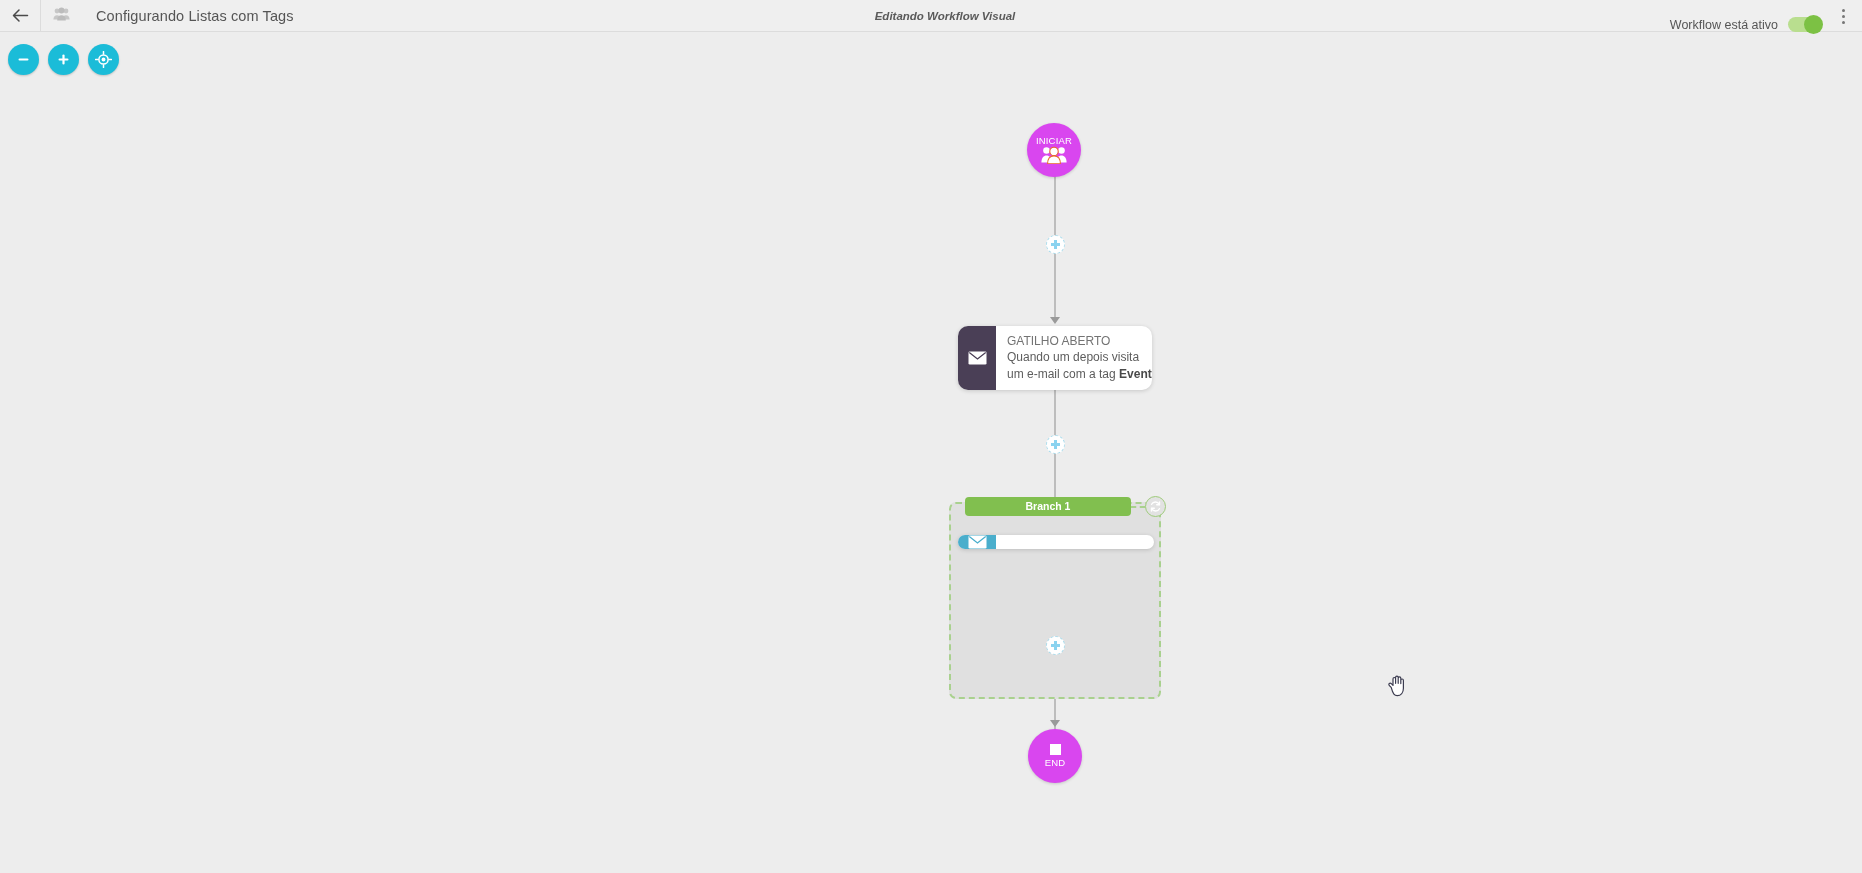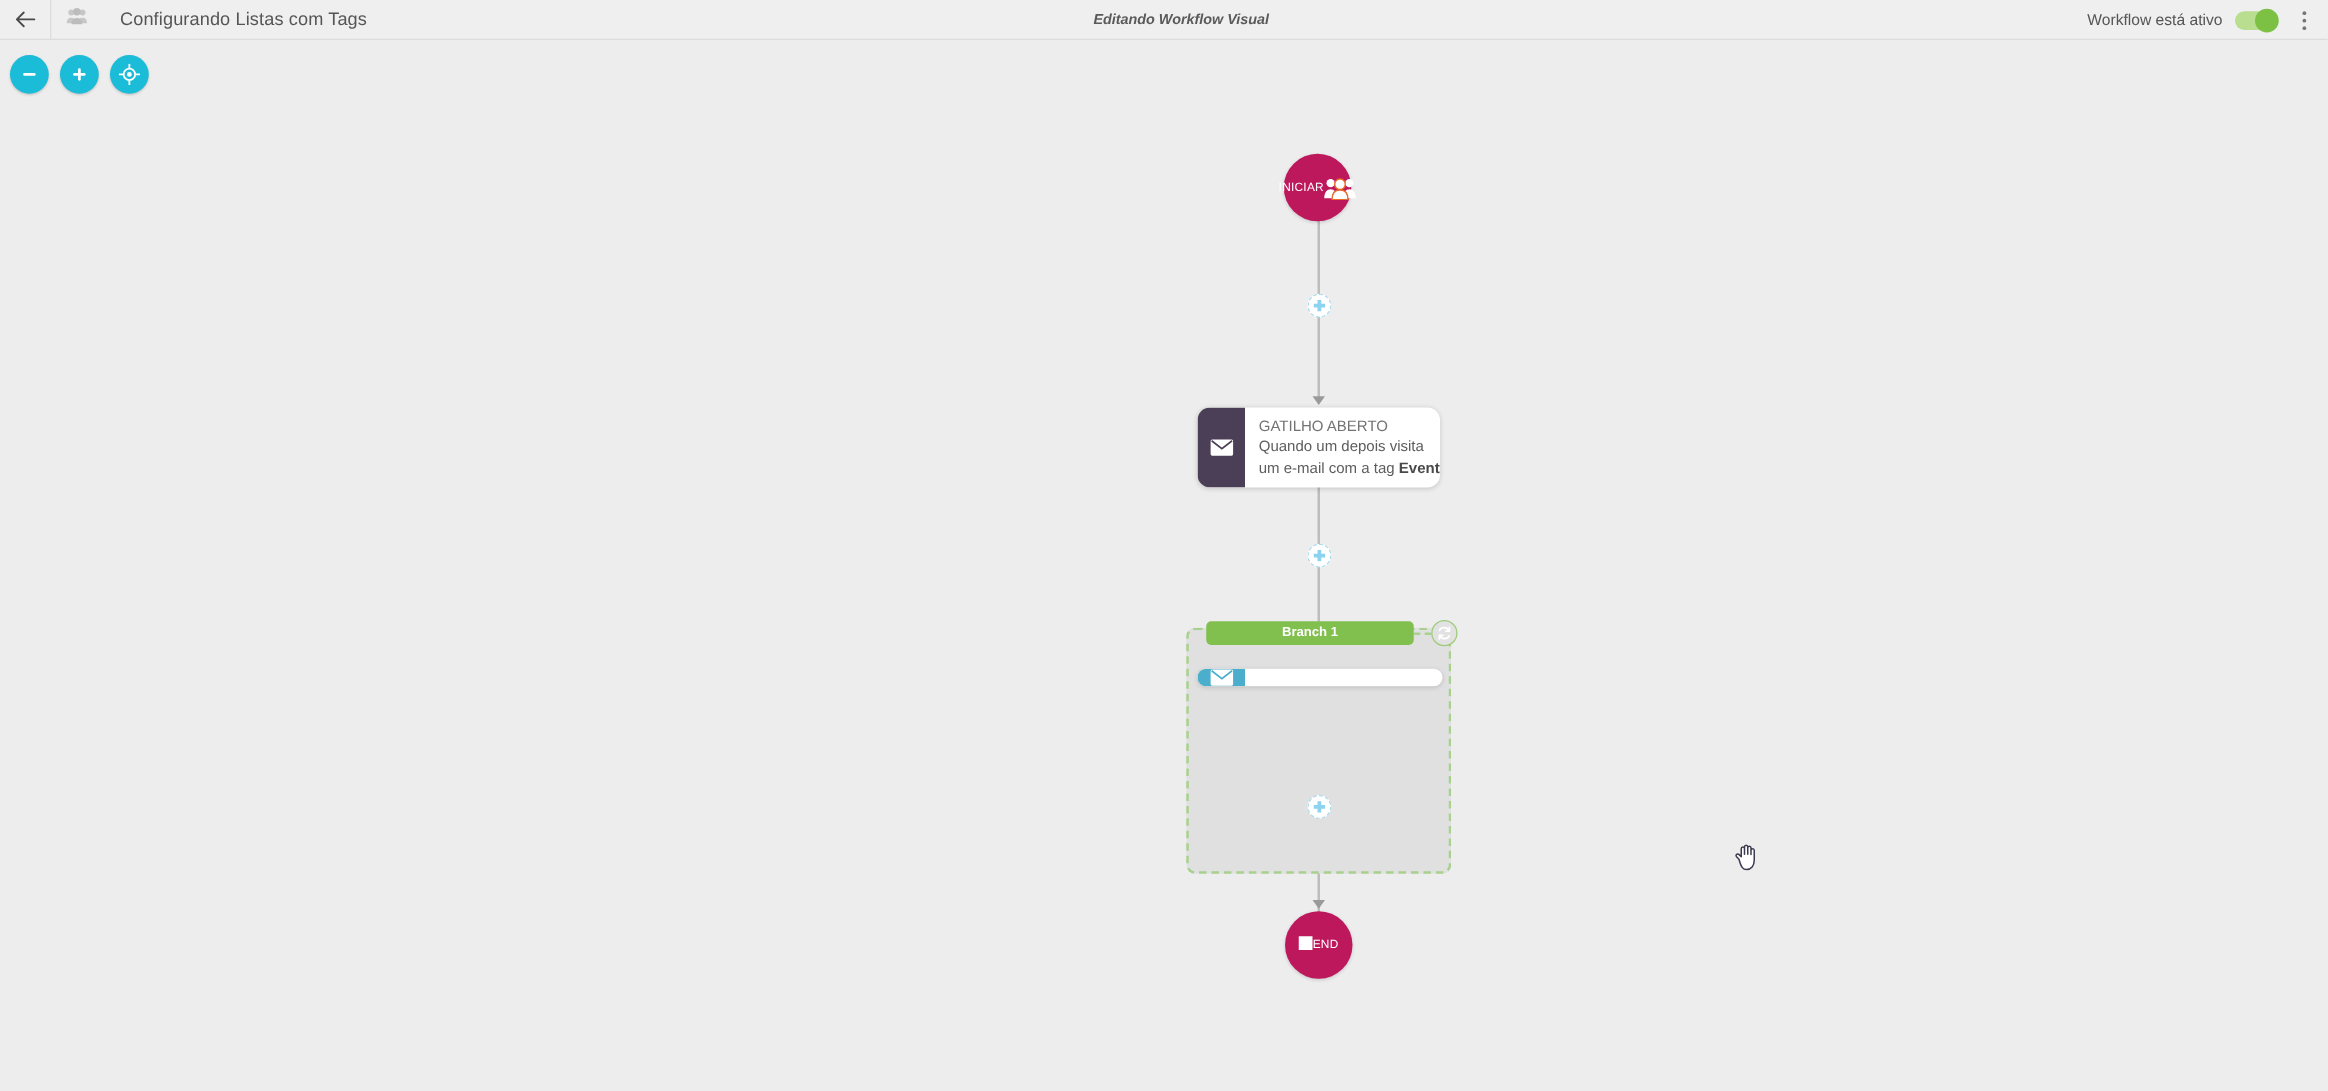--- a/index.html
+++ b/index.html
@@ -69,21 +69,21 @@
     pointer-events: none;
     padding-left: 28px;
   }
 
   .topbar-right {
     position: absolute;
     right: 0;
     top: 0;
     height: 32px;
     display: flex;
-    align-items: center;
+    align-items: flex-end;
     gap: 10px;
     padding-right: 8px;
     z-index: 5;
   }
   .active-label {
     font-size: 12.5px;
     color: #555555;
     white-space: nowrap;
   }
   .toggle {
@@ -190,22 +190,23 @@
   }
   .add-btn::before { width: 9px; height: 2.6px; }
   .add-btn::after  { width: 2.6px; height: 9px; }
 
   
   .round-node {
     position: absolute;
     width: 54px;
     height: 54px;
     border-radius: 50%;
-    background: #be185d;
-    display: flex;
+    background: #d946ef;
+    display: flex;
+    flex-direction: column;
     align-items: center;
     justify-content: center;
     z-index: 10;
     cursor: pointer;
     box-shadow: 0 1px 3px rgba(0,0,0,0.16);
   }
   .round-node .node-label {
     font-size: 9.5px;
     color: #ffffff;
     letter-spacing: 0.2px;

